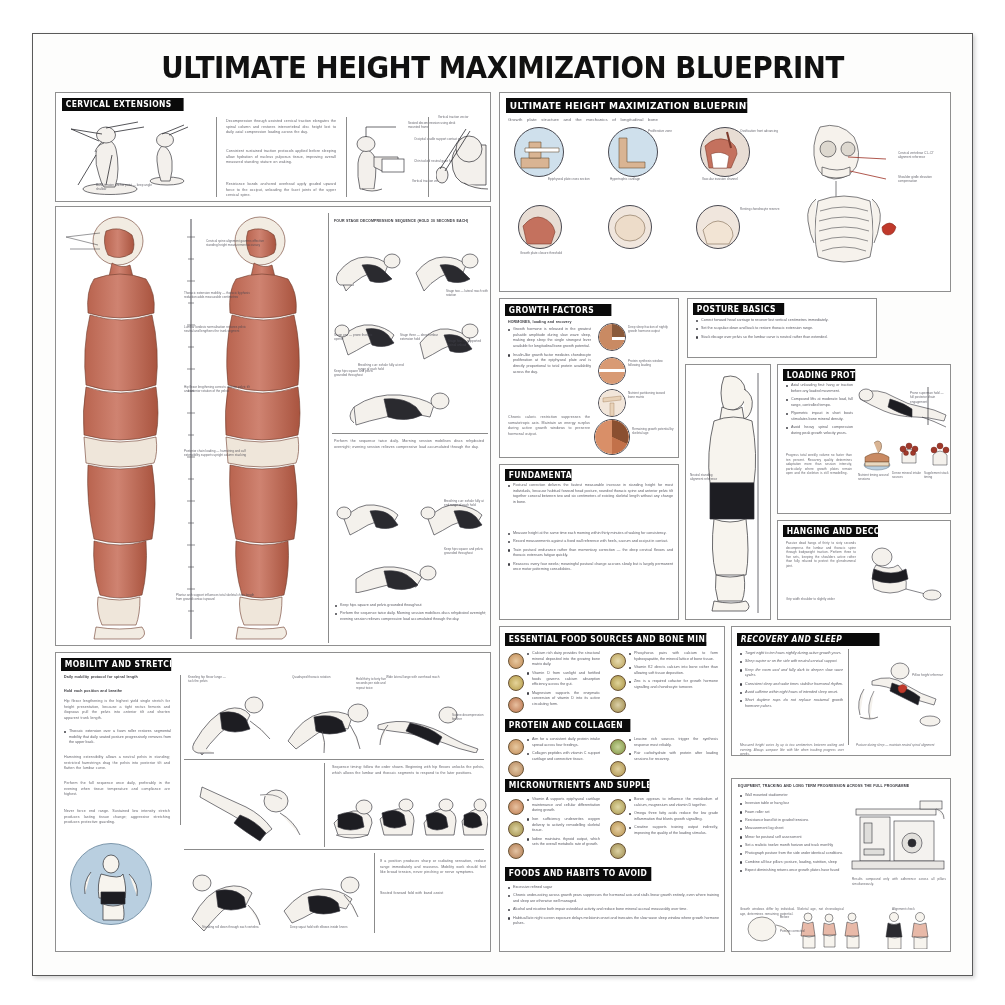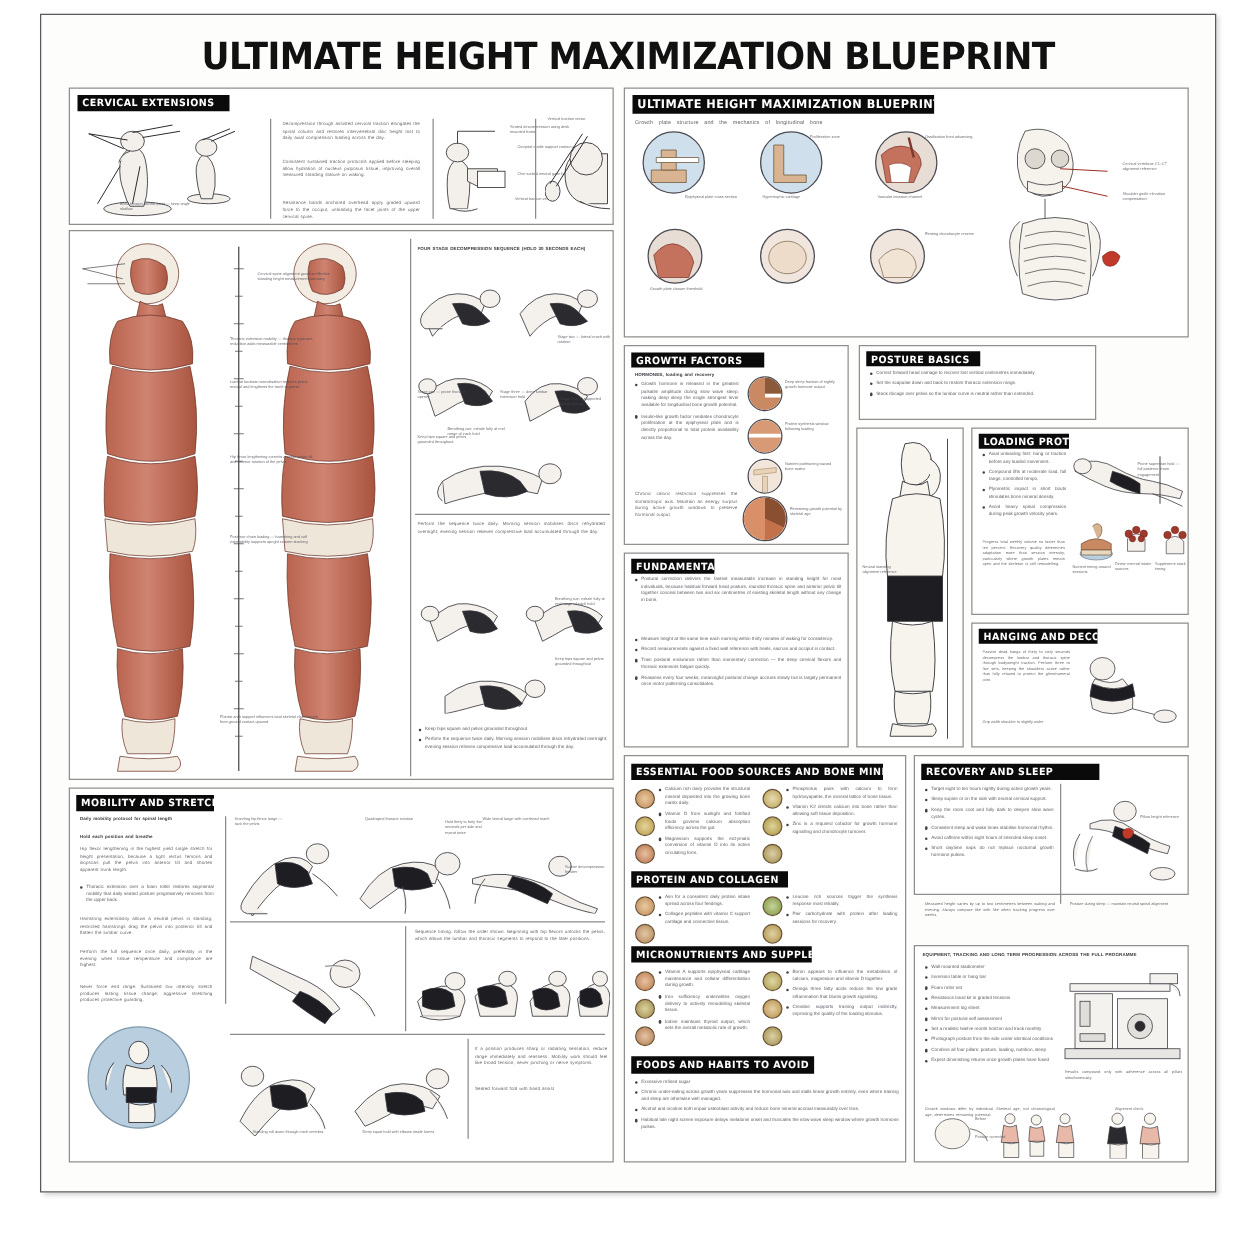--- a/index.html
+++ b/index.html
@@ -1,19 +1,19 @@
 <!DOCTYPE html>
 <html><head>
 <meta charset="utf-8">
 <style>
   html,body{margin:0;padding:0;background:#ffffff;}
   body{width:1005px;height:1005px;overflow:hidden;font-family:"Liberation Sans",sans-serif;}
 
   
-  #poster{position:absolute;left:32px;top:11px;width:941px;height:943px;
+  #poster{position:absolute;left:32px;top:33px;width:941px;height:943px;
           background:#fdfdfc;border:1.5px solid #5a5a5a;box-sizing:border-box;
           box-shadow:2px 2px 4px rgba(0,0,0,.18);}
   #title{position:absolute;left:0;top:16px;width:100%;text-align:center;
          font-family:"DejaVu Sans",sans-serif;font-weight:bold;font-size:30px;
          letter-spacing:-0.5px;color:#111;transform:scaleX(.92);}
 
   .panel{position:absolute;background:#fff;border:1.2px solid #8f8f8f;box-sizing:border-box;}
 
   
   .banner{position:absolute;background:#0a0a0a;color:#fff;
@@ -743,21 +743,21 @@
 
     <div class="banner" style="left:5px;top:240px;width:154px;height:14px;">FOODS AND HABITS TO AVOID</div>
     <div class="bul" style="left:7px;top:258px;width:212px;height:62px;">
       <div class="li">Excessive refined sugar</div>
       <div class="li">Chronic under-eating across growth years suppresses the hormonal axis and stalls linear growth entirely, even where training and sleep are otherwise well managed.</div>
       <div class="li">Alcohol and nicotine both impair osteoblast activity and reduce bone mineral accrual measurably over time.</div>
       <div class="li">Habitual late night screen exposure delays melatonin onset and truncates the slow wave sleep window where growth hormone pulses.</div>
     </div>
   </div>
 
-  <div class="panel" style="left:698px;top:592px;width:220px;height:112px;">
+  <div class="panel" style="left:698px;top:592px;width:220px;height:130px;font-style:italic;">
     <div class="banner" style="left:5px;top:6px;width:150px;height:13px;">RECOVERY AND SLEEP</div>
     <div class="bul" style="left:7px;top:24px;width:104px;height:88px;">
       <div class="li">Target eight to ten hours nightly during active growth years.</div>
       <div class="li">Sleep supine or on the side with neutral cervical support.</div>
       <div class="li">Keep the room cool and fully dark to deepen slow wave cycles.</div>
       <div class="li">Consistent sleep and wake times stabilise hormonal rhythm.</div>
       <div class="li">Avoid caffeine within eight hours of intended sleep onset.</div>
       <div class="li">Short daytime naps do not replace nocturnal growth hormone pulses.</div>
     </div>
     <div class="vrule" style="left:116px;top:22px;height:96px;"></div>

